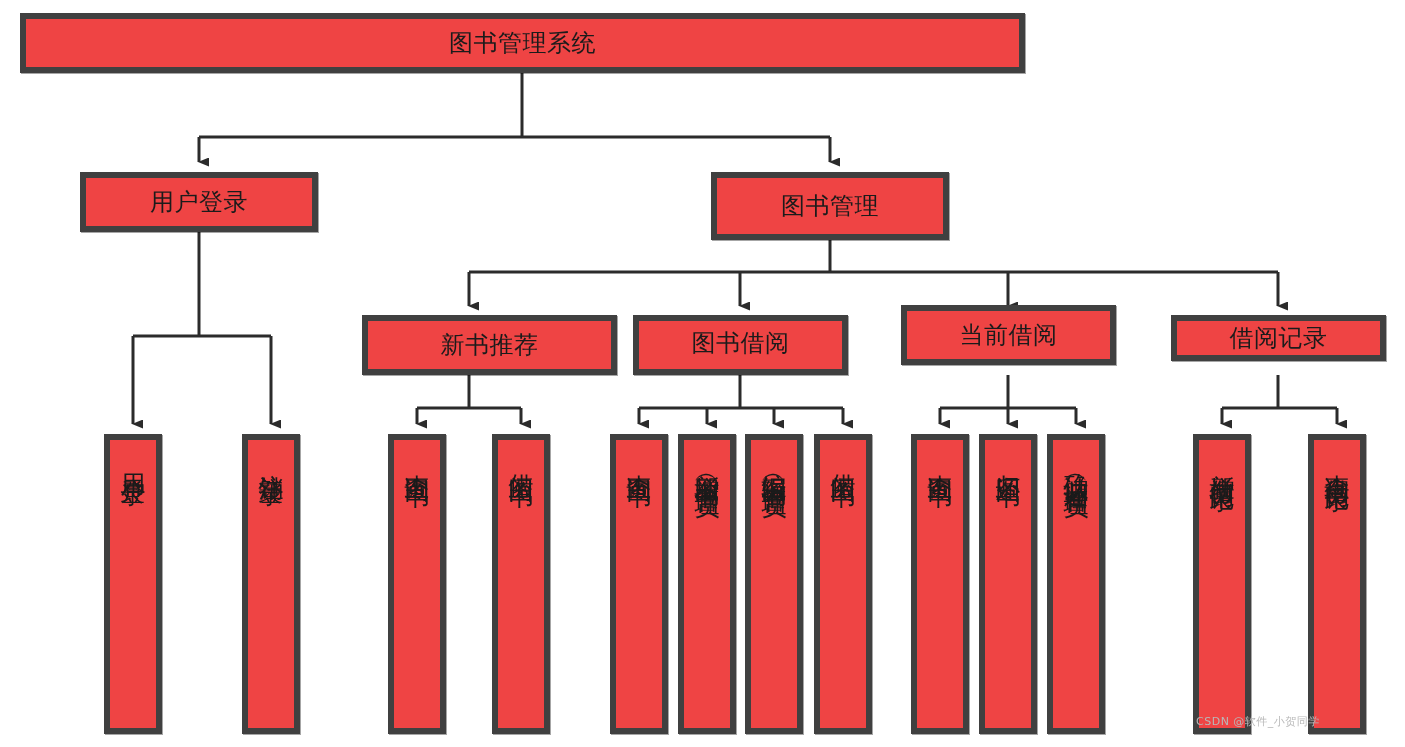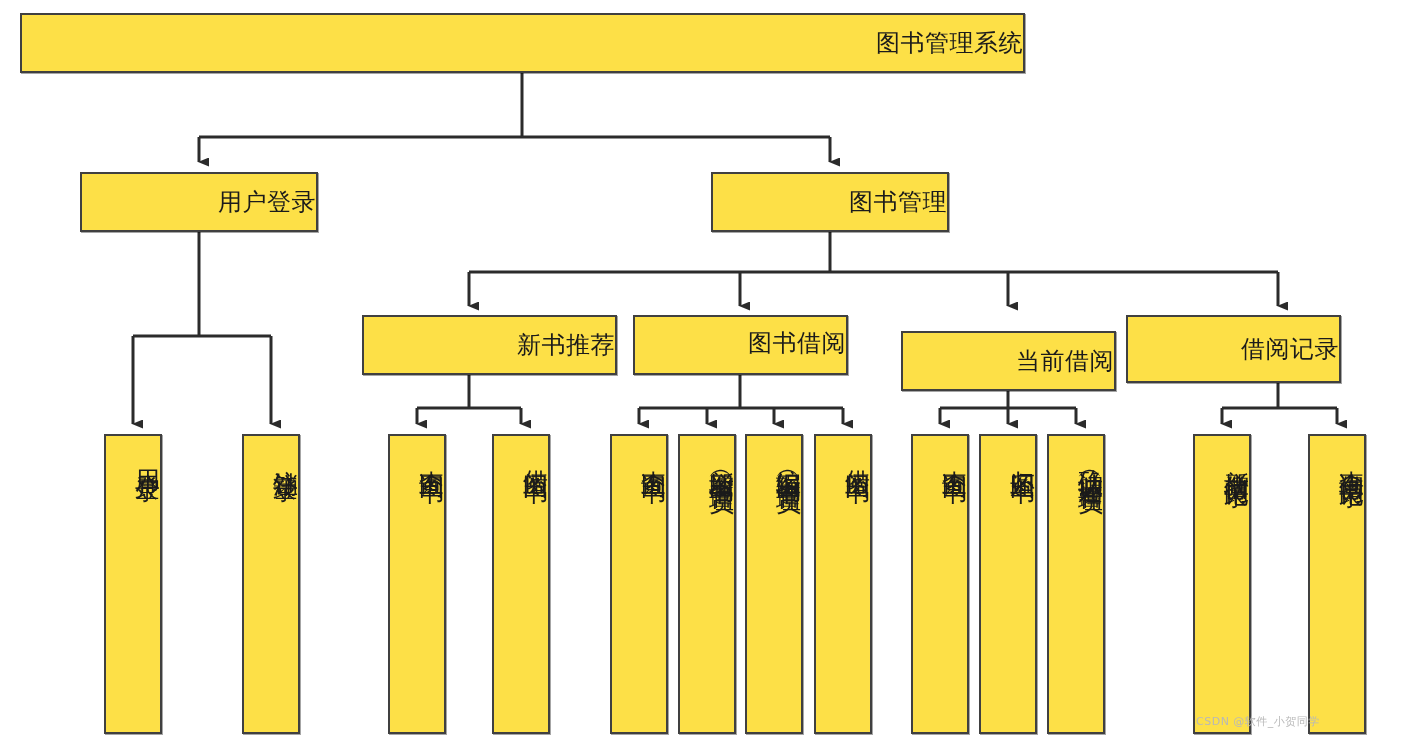--- a/index.html
+++ b/index.html
@@ -23,25 +23,25 @@
     position: absolute;
     left: 0;
     top: 0;
     width: 1405px;
     height: 747px;
     pointer-events: none;
   }
   .node {
     position: absolute;
     box-sizing: border-box;
-    border: 2px solid #404040;
-    background: #fde047;
+    border: 6px solid #404040;
+    background: #ef4444;
     display: flex;
     align-items: center;
-    justify-content: flex-end;
+    justify-content: center;
     color: #1b1b1b;
     box-shadow: 1px 1px 0 rgba(0,0,0,0.35);
   }
   .node-label {
     display: block;
     text-align: center;
     line-height: 1.18;
     letter-spacing: 0.5px;
   }
   .node.horizontal .node-label {
@@ -124,37 +124,37 @@
   </svg>
 
   <div class="node horizontal" style="left:20px; top:13px; width:1005px; height:60px;">
     <span class="node-label">图书管理系统</span>
   </div>
 
   <div class="node horizontal" style="left:80px; top:172px; width:238px; height:60px;">
     <span class="node-label">用户登录</span>
   </div>
 
-  <div class="node horizontal" style="left:711px; top:172px; width:238px; height:60px;">
+  <div class="node horizontal" style="left:711px; top:172px; width:238px; height:68px;">
     <span class="node-label">图书管理</span>
   </div>
 
   <div class="node horizontal" style="left:362px; top:315px; width:255px; height:60px;">
     <span class="node-label">新书推荐</span>
   </div>
 
   <div class="node horizontal" style="left:633px; top:315px; width:215px; height:60px;font-family:Liberation Mono, monospace;">
     <span class="node-label">图书借阅</span>
   </div>
 
-  <div class="node horizontal" style="left:901px; top:331px; width:215px; height:60px;">
+  <div class="node horizontal" style="left:901px; top:305px; width:215px; height:60px;">
     <span class="node-label">当前借阅</span>
   </div>
 
-  <div class="node horizontal" style="left:1126px; top:315px; width:215px; height:68px;">
+  <div class="node horizontal" style="left:1171px; top:315px; width:215px; height:46px;">
     <span class="node-label">借阅记录</span>
   </div>
 
   <div class="node vertical" style="left:104px; top:434px; width:58px; height:300px;">
     <span class="node-label">用户登录</span>
   </div>
   <div class="node vertical" style="left:242px; top:434px; width:58px; height:300px;">
     <span class="node-label">注销登录</span>
   </div>
 

